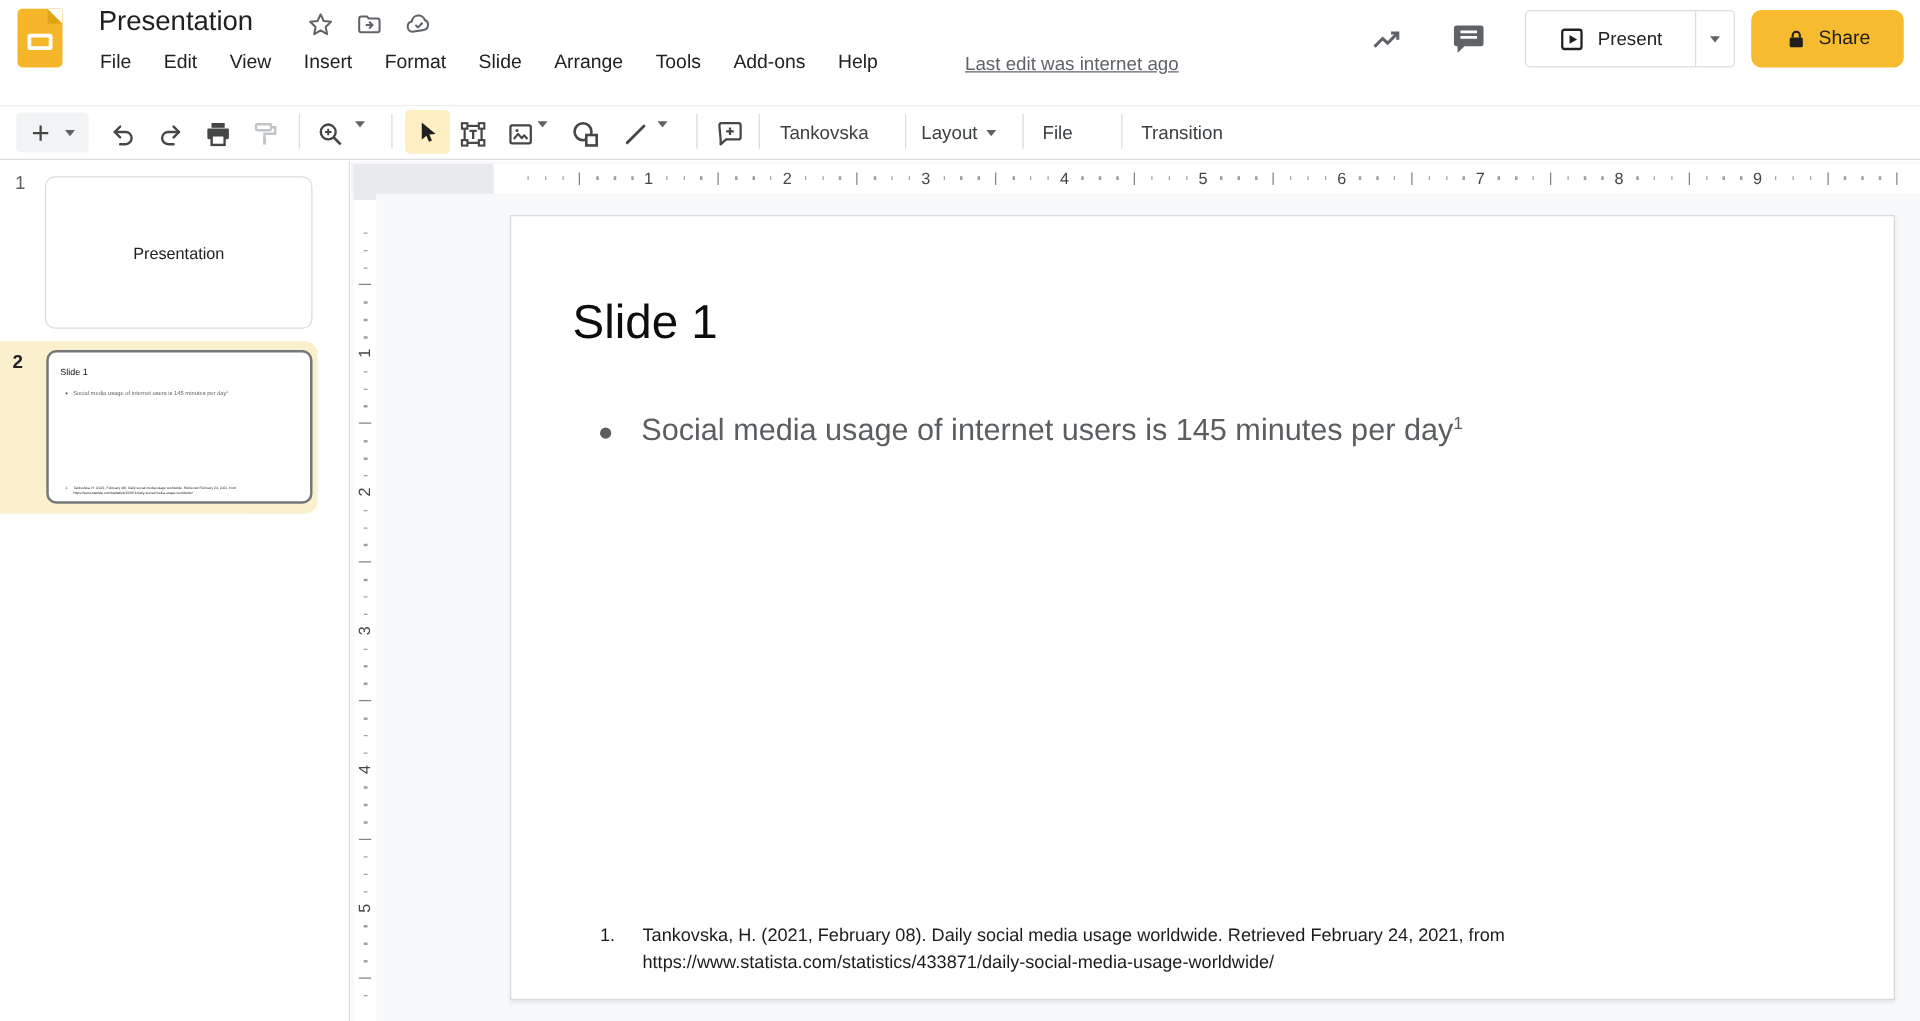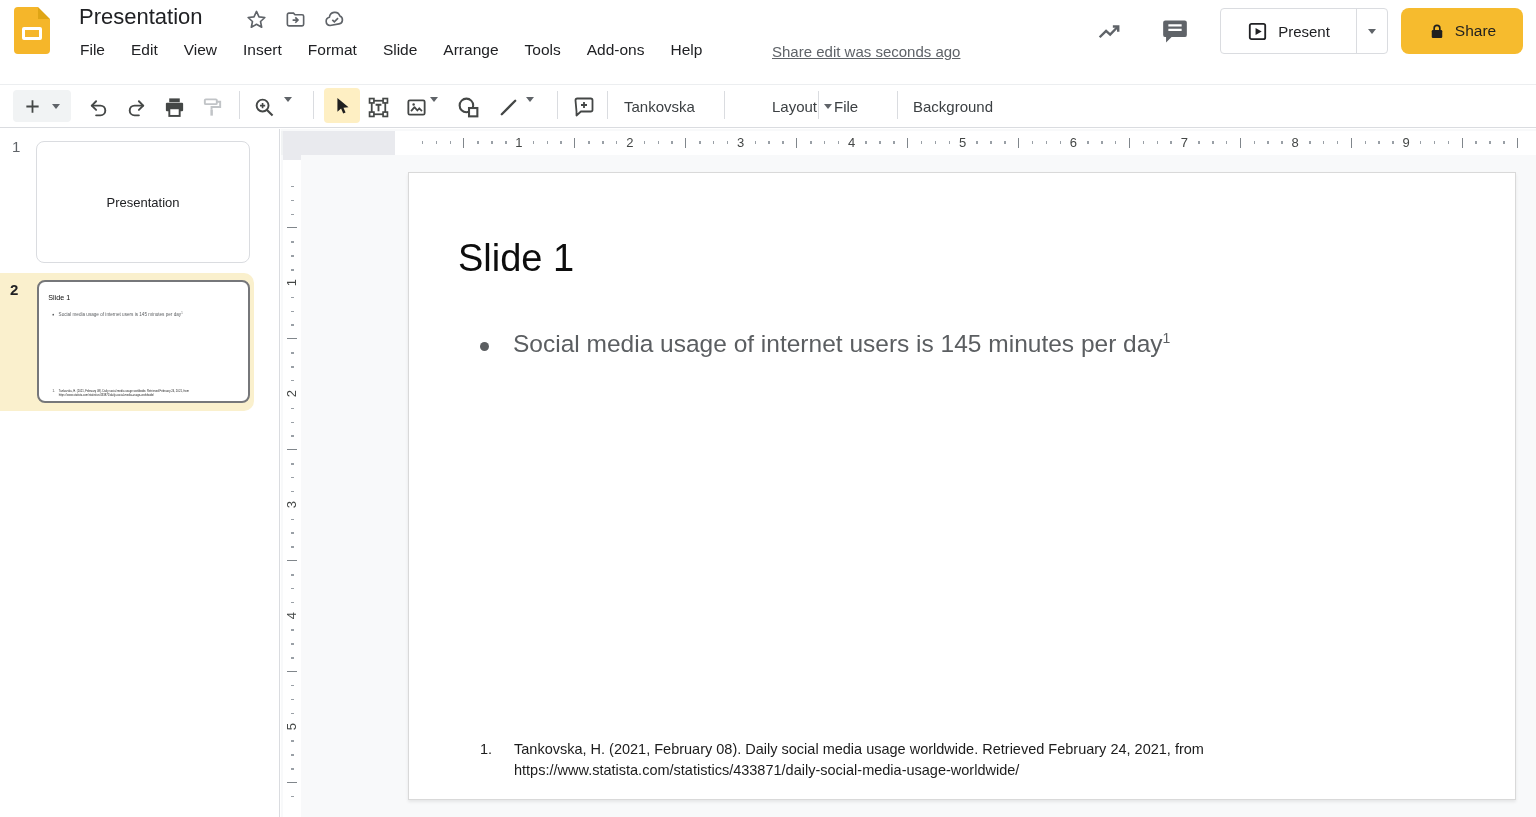--- a/index.html
+++ b/index.html
@@ -127,21 +127,21 @@
     <span>Edit</span>
     <span>View</span>
     <span>Insert</span>
     <span>Format</span>
     <span>Slide</span>
     <span>Arrange</span>
     <span>Tools</span>
     <span>Add-ons</span>
     <span>Help</span>
   </nav>
-  <span id="last-edit">Share edit was seconds ago</span>
+  <span id="last-edit">Last edit was internet ago</span>
 
   <span class="abs" style="left:1094px;top:18px">
     <svg width="30" height="28" viewBox="0 0 24 24">
         <polyline points="4,16.5 9.5,11 13,14.2 19.5,7.5" fill="none" stroke="#5f6368" stroke-width="2.1"></polyline>
         <path d="M15.3 7.2h4.6v4.6" fill="none" stroke="#5f6368" stroke-width="2.1"></path>
       </svg>
   </span>
   <span class="abs" style="left:1160px;top:17px">
     <svg width="30" height="29" viewBox="0 0 24 24">
         <path d="M4 2.8h16A1.8 1.8 0 0 1 21.8 4.6v10.2a1.8 1.8 0 0 1-1.8 1.8H9.2L4.6 21v-4.4H4a1.8 1.8 0 0 1-1.8-1.8V4.6A1.8 1.8 0 0 1 4 2.8z" fill="#5f6368"></path>
@@ -260,28 +260,28 @@
   <span class="tbtn" style="left:570px">
     <svg width="24" height="24" viewBox="0 0 24 24">
         <path d="M3.5 5.3A1.8 1.8 0 0 1 5.3 3.5h13.4a1.8 1.8 0 0 1 1.8 1.8v9.4a1.8 1.8 0 0 1-1.8 1.8H8.9l-4.4 4v-4z" fill="none" stroke="#444746" stroke-width="1.8" stroke-linejoin="round"></path>
         <path d="M12 7v6M9 10h6" stroke="#444746" stroke-width="1.8"></path>
       </svg>
   </span>
 
   <span class="tsep" style="left:607px"></span>
   <span class="tlabel" style="left:624px">Tankovska</span>
   <span class="tsep" style="left:724px"></span>
-  <div class="tlabel" style="left:772px">
+  <div class="tlabel" style="left:737px">
     <span>Layout</span>
     <span class="caret"></span>
   </div>
   <span class="tsep" style="left:818px"></span>
   <span class="tlabel" style="left:834px">File</span>
   <span class="tsep" style="left:897px"></span>
-  <span class="tlabel" style="left:913px">Background</span>
+  <span class="tlabel" style="left:913px">Transition</span>
 </div>
 
 <div id="filmstrip">
   <span class="slide-num" style="left:12px;top:9px">1</span>
   <div id="thumb1">
     <span>Presentation</span>
   </div>
 
   <div id="sel-highlight"></div>
   <span class="slide-num" style="left:10px;top:152px;font-weight:bold;color:#202124">2</span>

